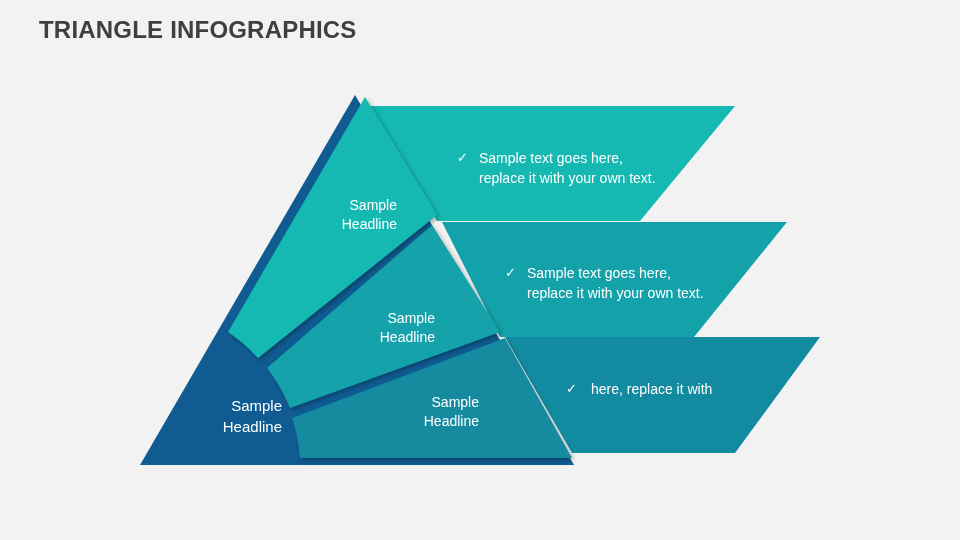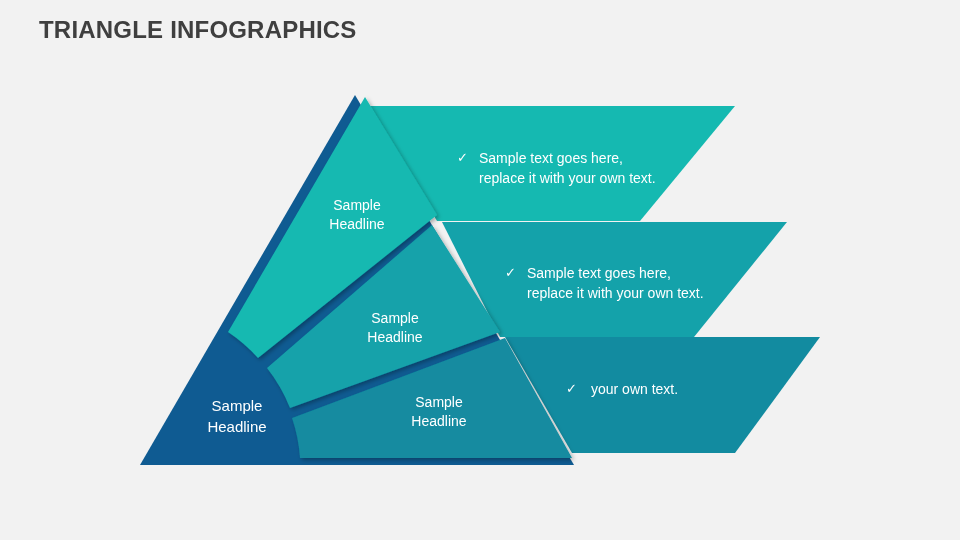--- a/index.html
+++ b/index.html
@@ -1,21 +1,21 @@
 <!DOCTYPE html>
 <html><head>
 <meta charset="utf-8">
 <style>
   html, body { margin:0; padding:0; }
   body { width:960px; height:540px; background:#f2f2f2; position:relative; overflow:hidden;
          font-family:"Liberation Sans", "DejaVu Sans", sans-serif; }
   .title { position:absolute; left:39px; top:16px; font-size:24px; font-weight:bold; color:#3f3f3f;
            letter-spacing:0.2px; }
   svg.diagram { position:absolute; left:0; top:0; }
-  .label { position:absolute; color:#fff; font-size:14px; text-align:center; line-height:19px; }
+  .label { position:absolute; color:#fff; font-size:14px; text-align:right; line-height:19px; }
   .label.big { font-size:15px; line-height:21px; }
   .bullet { position:absolute; color:#fff; font-size:14px; line-height:20px; display:flex; }
   .bullet .check { width:22px; flex:0 0 22px; font-size:13px; }
 </style>
 </head>
 <body>
 
 <div class="title">TRIANGLE INFOGRAPHICS</div>
 
 <svg class="diagram" width="960" height="540" viewBox="0 0 960 540">
@@ -63,15 +63,15 @@
 <div class="bullet" style="left:505px; top:263px;">
   <span class="check">✓</span>
   <div>
     <div>Sample text goes here,</div>
     <div>replace it with your own text.</div>
   </div>
 </div>
 <div class="bullet" style="left:566px; top:379px;">
   <span class="check" style="width:25px;flex-basis:25px;">✓</span>
   <div>
-    <div>your own text.</div>
+    <div>here, replace it with</div>
   </div>
 </div>
 
 </body></html>

